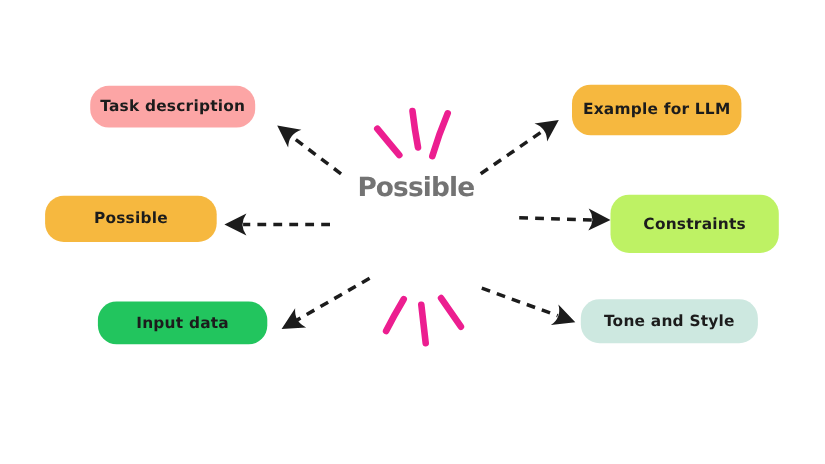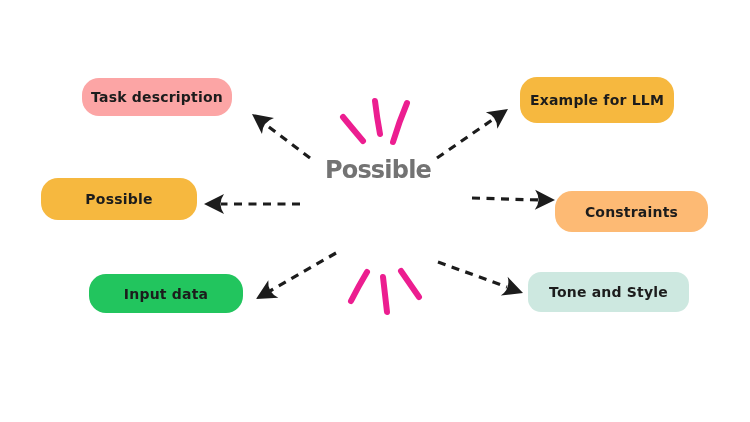--- a/index.html
+++ b/index.html
@@ -115,25 +115,25 @@
   </div>
 
   <div class="node" style="left: 520px; top: 77px; width: 154px; height: 46px; background-color: rgb(246, 184, 63);">
     <span class="node-label">Example for LLM</span>
   </div>
 
   <div class="node" style="left: 41px; top: 178px; width: 156px; height: 42px; background-color: rgb(246, 184, 63);">
     <span class="node-label">Possible</span>
   </div>
 
-  <div class="node" style="left: 555px; top: 191px; width: 153px; height: 41px; background-color: #fdba74;">
+  <div class="node" style="left: 555px; top: 177px; width: 153px; height: 53px; background-color: #bef264;">
     <span class="node-label">Constraints</span>
   </div>
 
   <div class="node" style="left: 89px; top: 274px; width: 154px; height: 39px; background-color: #22c55e;">
     <span class="node-label">Input data</span>
   </div>
 
-  <div class="node" style="left: 528px; top: 272px; width: 161px; height: 40px; background-color: rgb(205, 232, 224); border-radius: 13px;">
+  <div class="node" style="left: 528px; top: 272px; width: 161px; height: 40px; background-color: rgb(205, 232, 224);">
     <span class="node-label">Tone and Style</span>
   </div>
 
 </div>
 
 </body></html>

